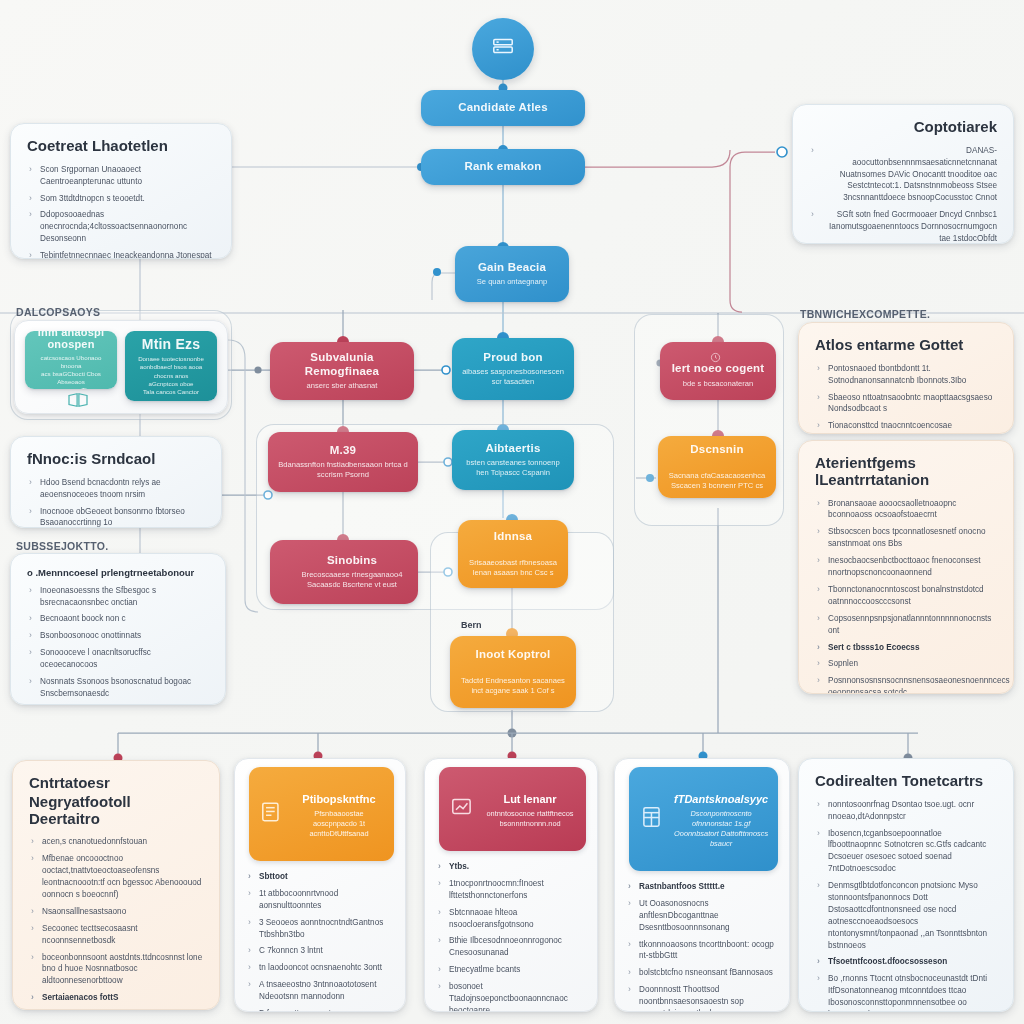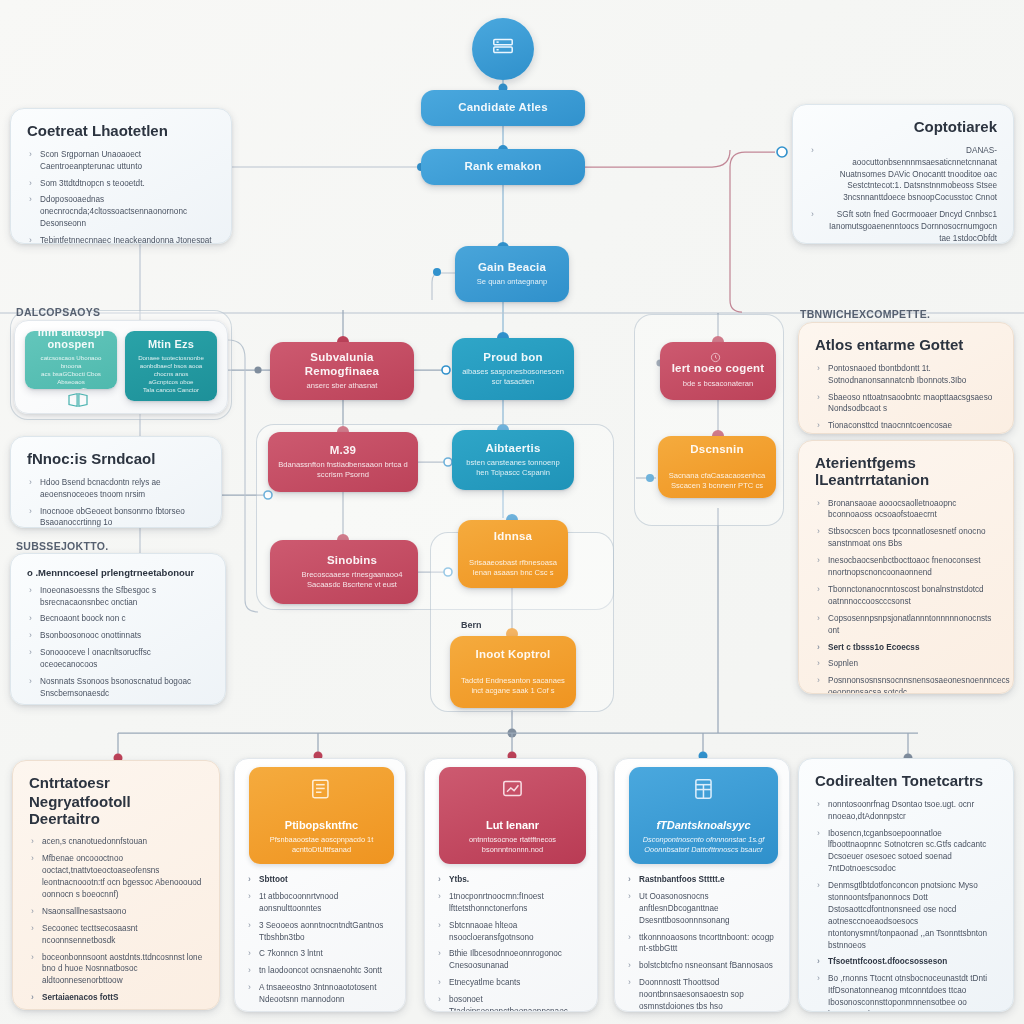--- a/index.html
+++ b/index.html
@@ -87,24 +87,23 @@
     font-size: 8.2px; line-height: 1.45; color: #4a5362; filter: blur(.55px);
   }
   .bul li::before {
     content: "›"; position: absolute; left: 2px; top: -1px;
     color: #8b95a4; font-size: 8.5px;
   }
   .bul li.hd { font-weight: 700; color: #303845; }
 
   
   .card-head {
-    border-radius: 11px; margin: -2px 0 10px 3px; padding: 9px 10px;
+    border-radius: 11px; margin: -2px 0 10px 3px; padding: 22px 10px;
     display: flex; align-items: center; gap: 9px; color: #fff;
     box-shadow: 0 2px 5px rgba(40,50,70,.16);
-    flex-direction: column;
   }
   .card-head .ch-txt { text-align: center; flex: 1; }
   .card-head .ch-title { font-size: 11px; font-weight: 700; filter: blur(.55px); }
   .card-head .ch-sub { font-size: 7.4px; line-height: 1.35; margin-top: 2px; filter: blur(.6px); opacity:.9; }
 
   .ico-box { flex: 0 0 auto; opacity: .92; }
 
   .tiny-label {
     position: absolute; font-size: 9px; font-weight: 700; color: #3a4250;
     filter: blur(.5px);
@@ -308,42 +307,42 @@
 
   <div class="node orange" style="left:450px; top:636px; width:126px; height:72px;">
     <div class="n-title">Inoot Koptrol</div>
     <div class="n-sub">Tadctd Endnesanton sacanaes
 inct acgane saak
 1 Cof s</div>
   </div>
 
   <div class="tiny-label" style="left:461px; top:620px;">Bern</div>
 
-  <div class="panel panel-cool" style="left:10px; top:108px; width:222px; height:136px;">
+  <div class="panel panel-cool" style="left:10px; top:123px; width:222px; height:136px;">
     <div class="p-title">Coetreat Lhaotetlen</div>
     <ul class="bul">
       <li>Scon Srgpornan Unaoaoect Caentroeanpterunac uttunto</li>
       <li>Som 3ttdtdtnopcn s teooetdt.</li>
       <li>Ddoposooaednas onecnrocnda;4cltossoactsennaonornonc Desonseonn</li>
       <li>Tebintfetnnecnnaec Ineackeandonna Jtonespat</li>
 
     </ul>
   </div>
 
   <div class="p-sublabel" style="left:16px; top:306px;">DALCOPSAOYS</div>
   <div class="panel panel-white" style="left:14px; top:320px; width:214px; height:94px; padding:10px;">
     <div style="display:flex; gap:8px;">
       <div class="node teal1" style="position:relative; left:0; top:0; width:96px; height:58px; border-radius:9px; padding:4px 6px;">
         <div class="n-title" style="font-size:11px;">Inm anaospl onospen</div>
         <div class="n-sub" style="font-size:6.2px; white-space:pre-line;">catcsoscaos   Ubonaoo bnoona
 acs  bsaGCbocti Cbos Abseoaos
 acnecsconsaes s Tbononae</div>
       </div>
       <div class="node teal2" style="position:relative; left:0; top:0; width:96px; height:70px; border-radius:9px; padding:4px 6px;">
-        <div class="n-title" style="font-size:11px;">Mtin Ezs</div>
+        <div class="n-title" style="font-size:14px;">Mtin Ezs</div>
         <div class="n-sub" style="font-size:6.2px; white-space:pre-line;">Donaee tuotectosnonbe
 aonbdbaecf bsos aooa chocns anos
 aGcnptcos oboe
 Tala cancos Canctor</div>
       </div>
     </div>
     <span style="position:absolute; left:52px; top:70px;">
       <svg width="22" height="18" viewBox="0 0 24 20" fill="none" stroke="#4bb3b0" stroke-width="1.4">
         <path d="M2 5 L11 3 L11 17 L2 15 Z"></path>
           <path d="M22 5 L13 3 L13 17 L22 15 Z"></path>

